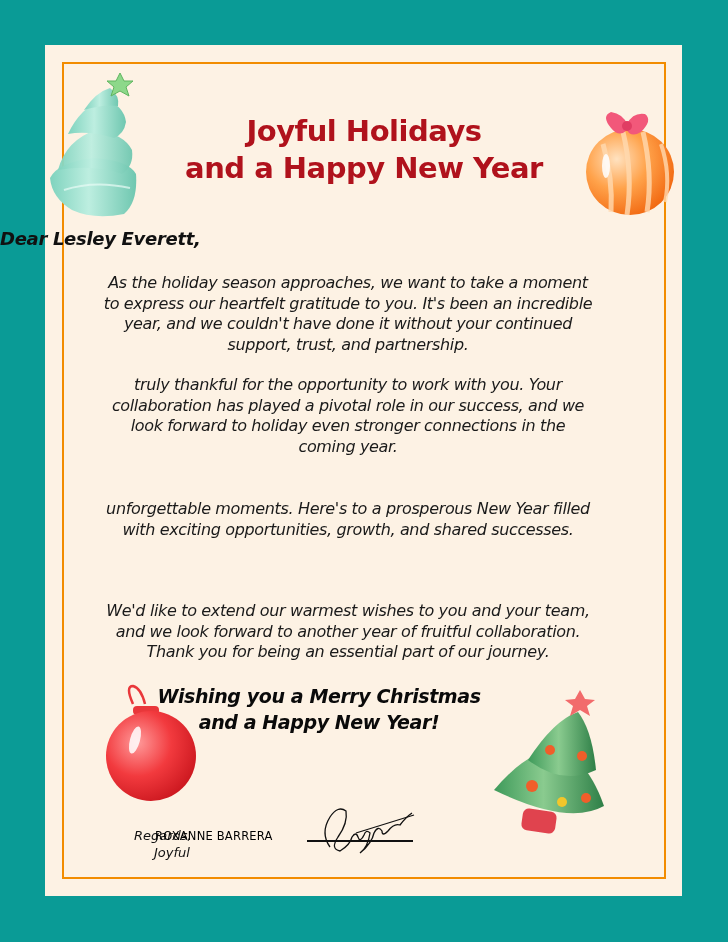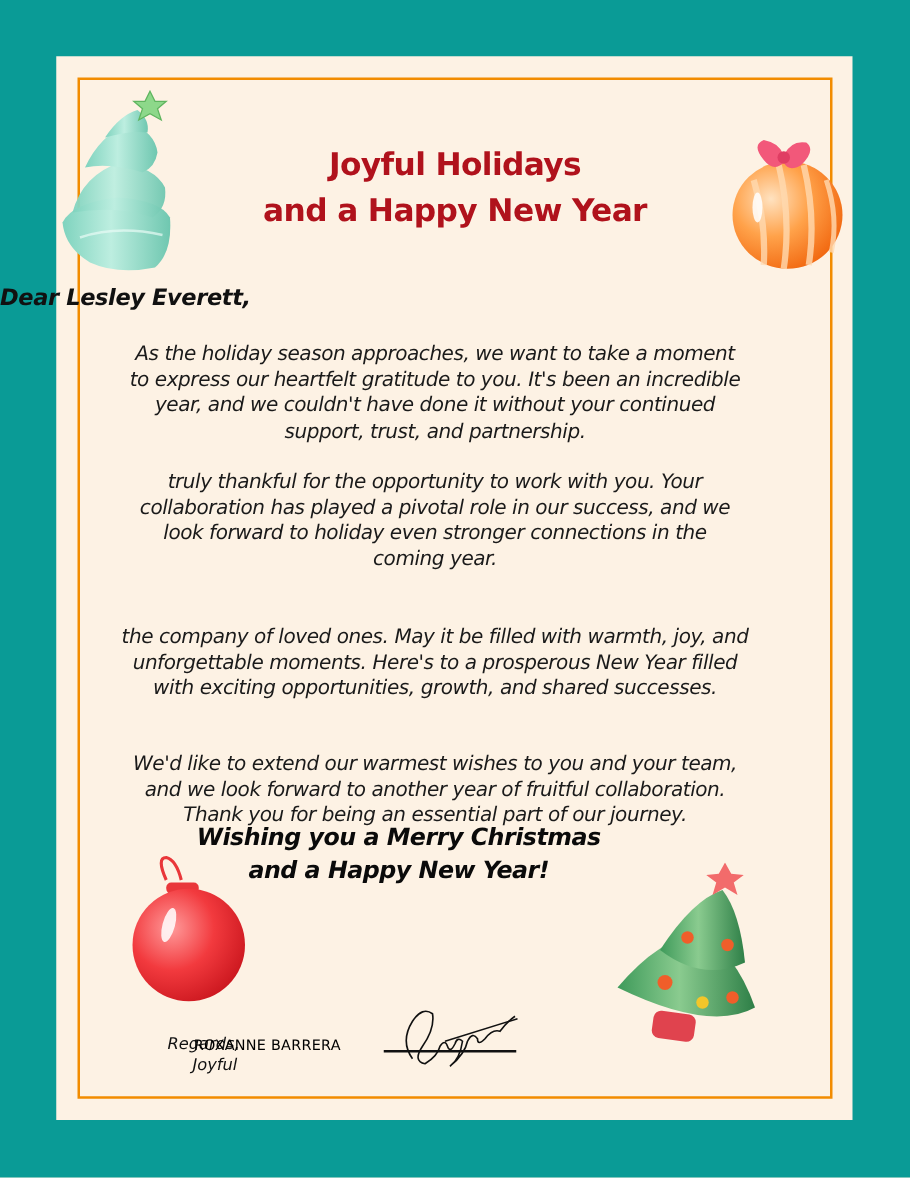--- a/index.html
+++ b/index.html
@@ -9,34 +9,34 @@
     position: absolute; left: 45px; top: 45px; width: 637px; height: 851px;
     background: #FDF2E4;
   }
   .frame {
     position: absolute; left: 17px; top: 17px; width: 604px; height: 817px;
     border: 2px solid #F28C00;
   }
   .title {
     position: absolute; left: 0; width: 728px; text-align: center;
     color: #B0121C; font-family: "DejaVu Sans", sans-serif; font-weight: bold;
-    font-size: 25px; line-height: 37px; letter-spacing: -0.5px;
+    font-size: 29px; line-height: 37px; letter-spacing: -0.5px;
   }
   .greeting {
     position: absolute; left: 0; width: 728px; top: 228px; 
     font-style: italic; font-weight: bold; font-size: 18px; color: #111;
     font-family: "DejaVu Sans", sans-serif; letter-spacing: -0.3px;
   }
   .para {
     position: absolute; left: 72px; width: 552px; text-align: center;
     font-style: italic; font-size: 16px; line-height: 20.6px; color: #1a1a1a;
     font-family: "DejaVu Sans", sans-serif; letter-spacing: -0.35px;
   }
   .closing {
-    position: absolute; left: 0; width: 638px; top: 657px; text-align: center;
+    position: absolute; left: 0; width: 638px; top: 683px; text-align: center;
     font-style: italic; font-weight: bold; font-size: 19px; line-height: 26px; color: #0a0a0a;
     font-family: "DejaVu Sans", sans-serif; letter-spacing: -0.4px;
   }
   .regards {
     position: absolute; left: 90px; top: 828px; font-style: italic; font-size: 13px; color: #111;
     font-family: "DejaVu Sans", sans-serif;
     margin-left: 44px;
   }
   .signer {
     position: absolute; left: 155px; top: 829px; font-weight: normal; font-size: 11.5px; color: #000;
@@ -136,21 +136,20 @@
 </div>
 
 <div class="para" style="top:375px">
   <div>truly thankful for the opportunity to work with you. Your</div>
   <div>collaboration has played a pivotal role in our success, and we</div>
   <div>look forward to holiday even stronger connections in the</div>
   <div>coming year.</div>
 </div>
 
 <div class="para" style="top:499px">
-  <div>the company of loved ones. May it be filled with warmth, joy, and</div>
   <div>unforgettable moments. Here's to a prosperous New Year filled</div>
   <div>with exciting opportunities, growth, and shared successes.</div>
 </div>
 
 <div class="para" style="top:601px">
   <div>We'd like to extend our warmest wishes to you and your team,</div>
   <div>and we look forward to another year of fruitful collaboration.</div>
   <div>Thank you for being an essential part of our journey.</div>
 </div>
 

